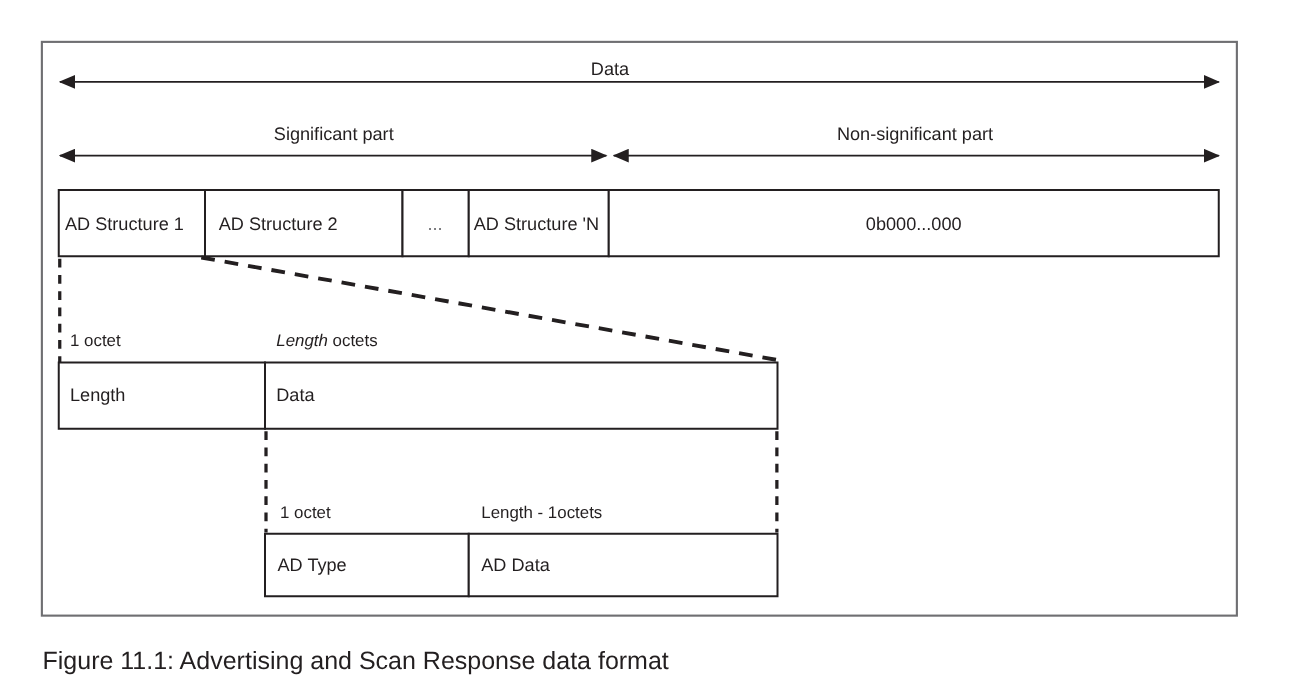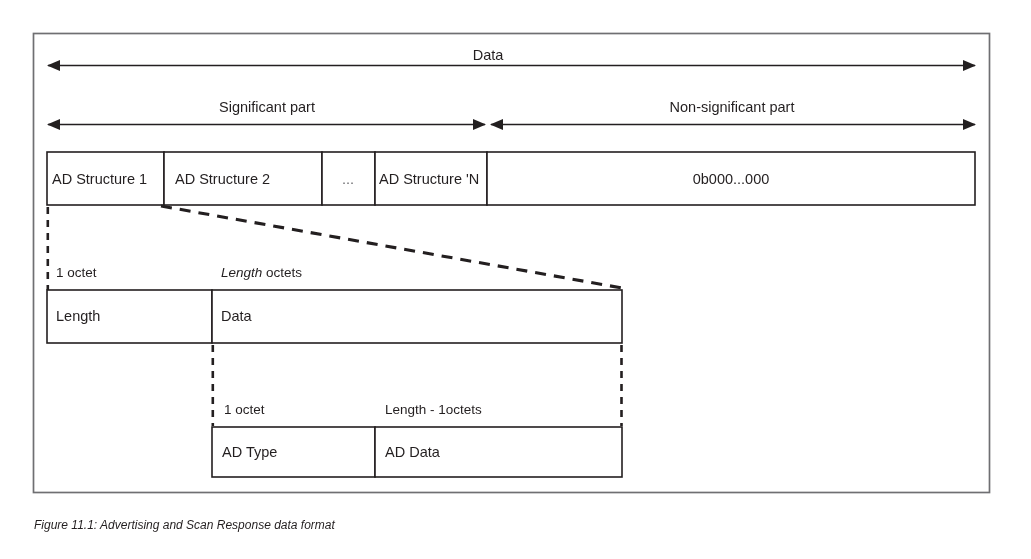--- a/index.html
+++ b/index.html
@@ -74,22 +74,21 @@
   .lbl-dots {
     font-family: "Liberation Sans", sans-serif;
     font-size: 14.5px;
     fill: #6b6b6e;
   }
   .caption {
     position: absolute;
     left: 34px;
     top: 518px;
     font-family: "Liberation Sans", sans-serif;
-    font-style: italic;
-    font-size: 12px;
+    font-size: 20px;
     color: #231f20;
     white-space: nowrap;
   }
 </style>
 </head>
 <body>
 
 <div id="diagram-root">
   <svg class="figure" viewBox="0 0 1031 559" xmlns="http://www.w3.org/2000/svg">
 

